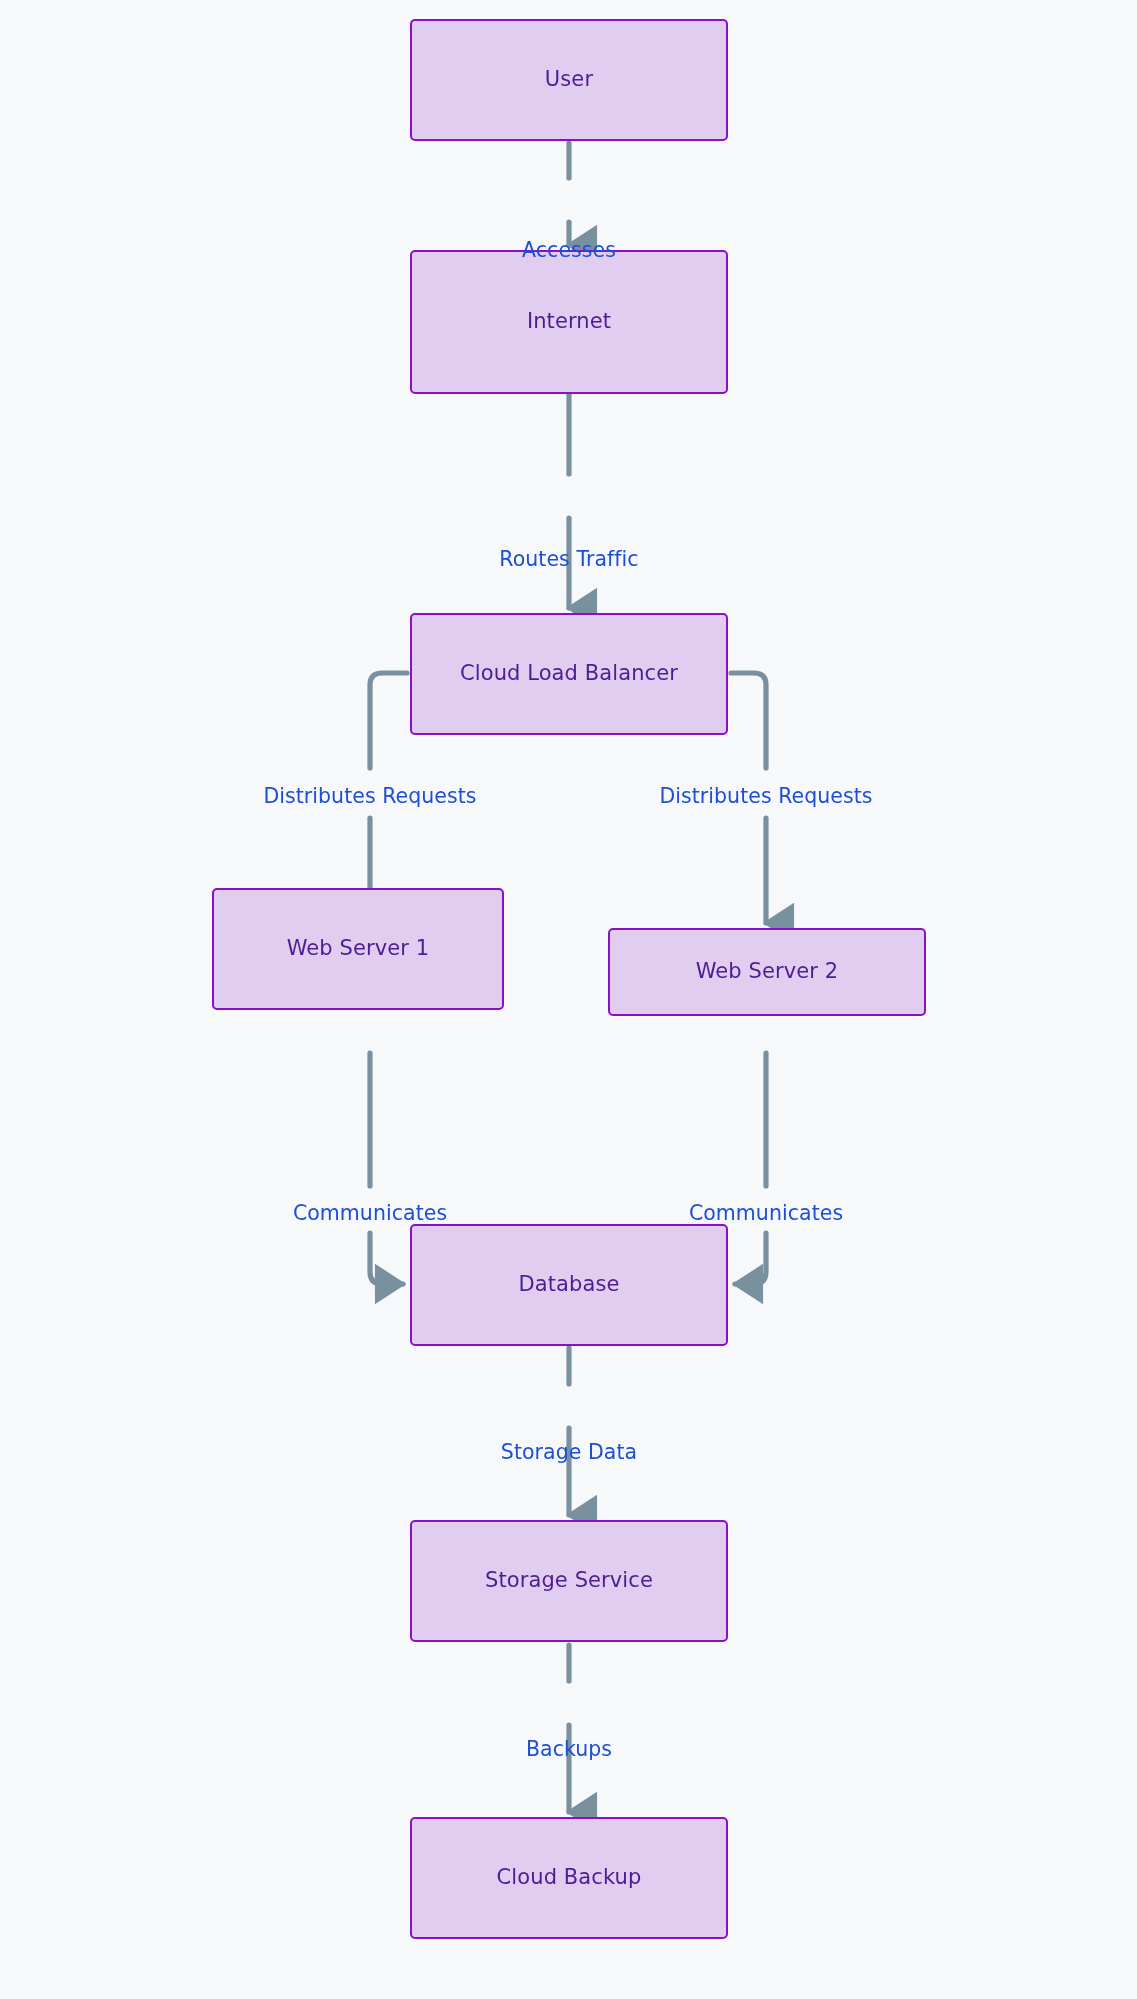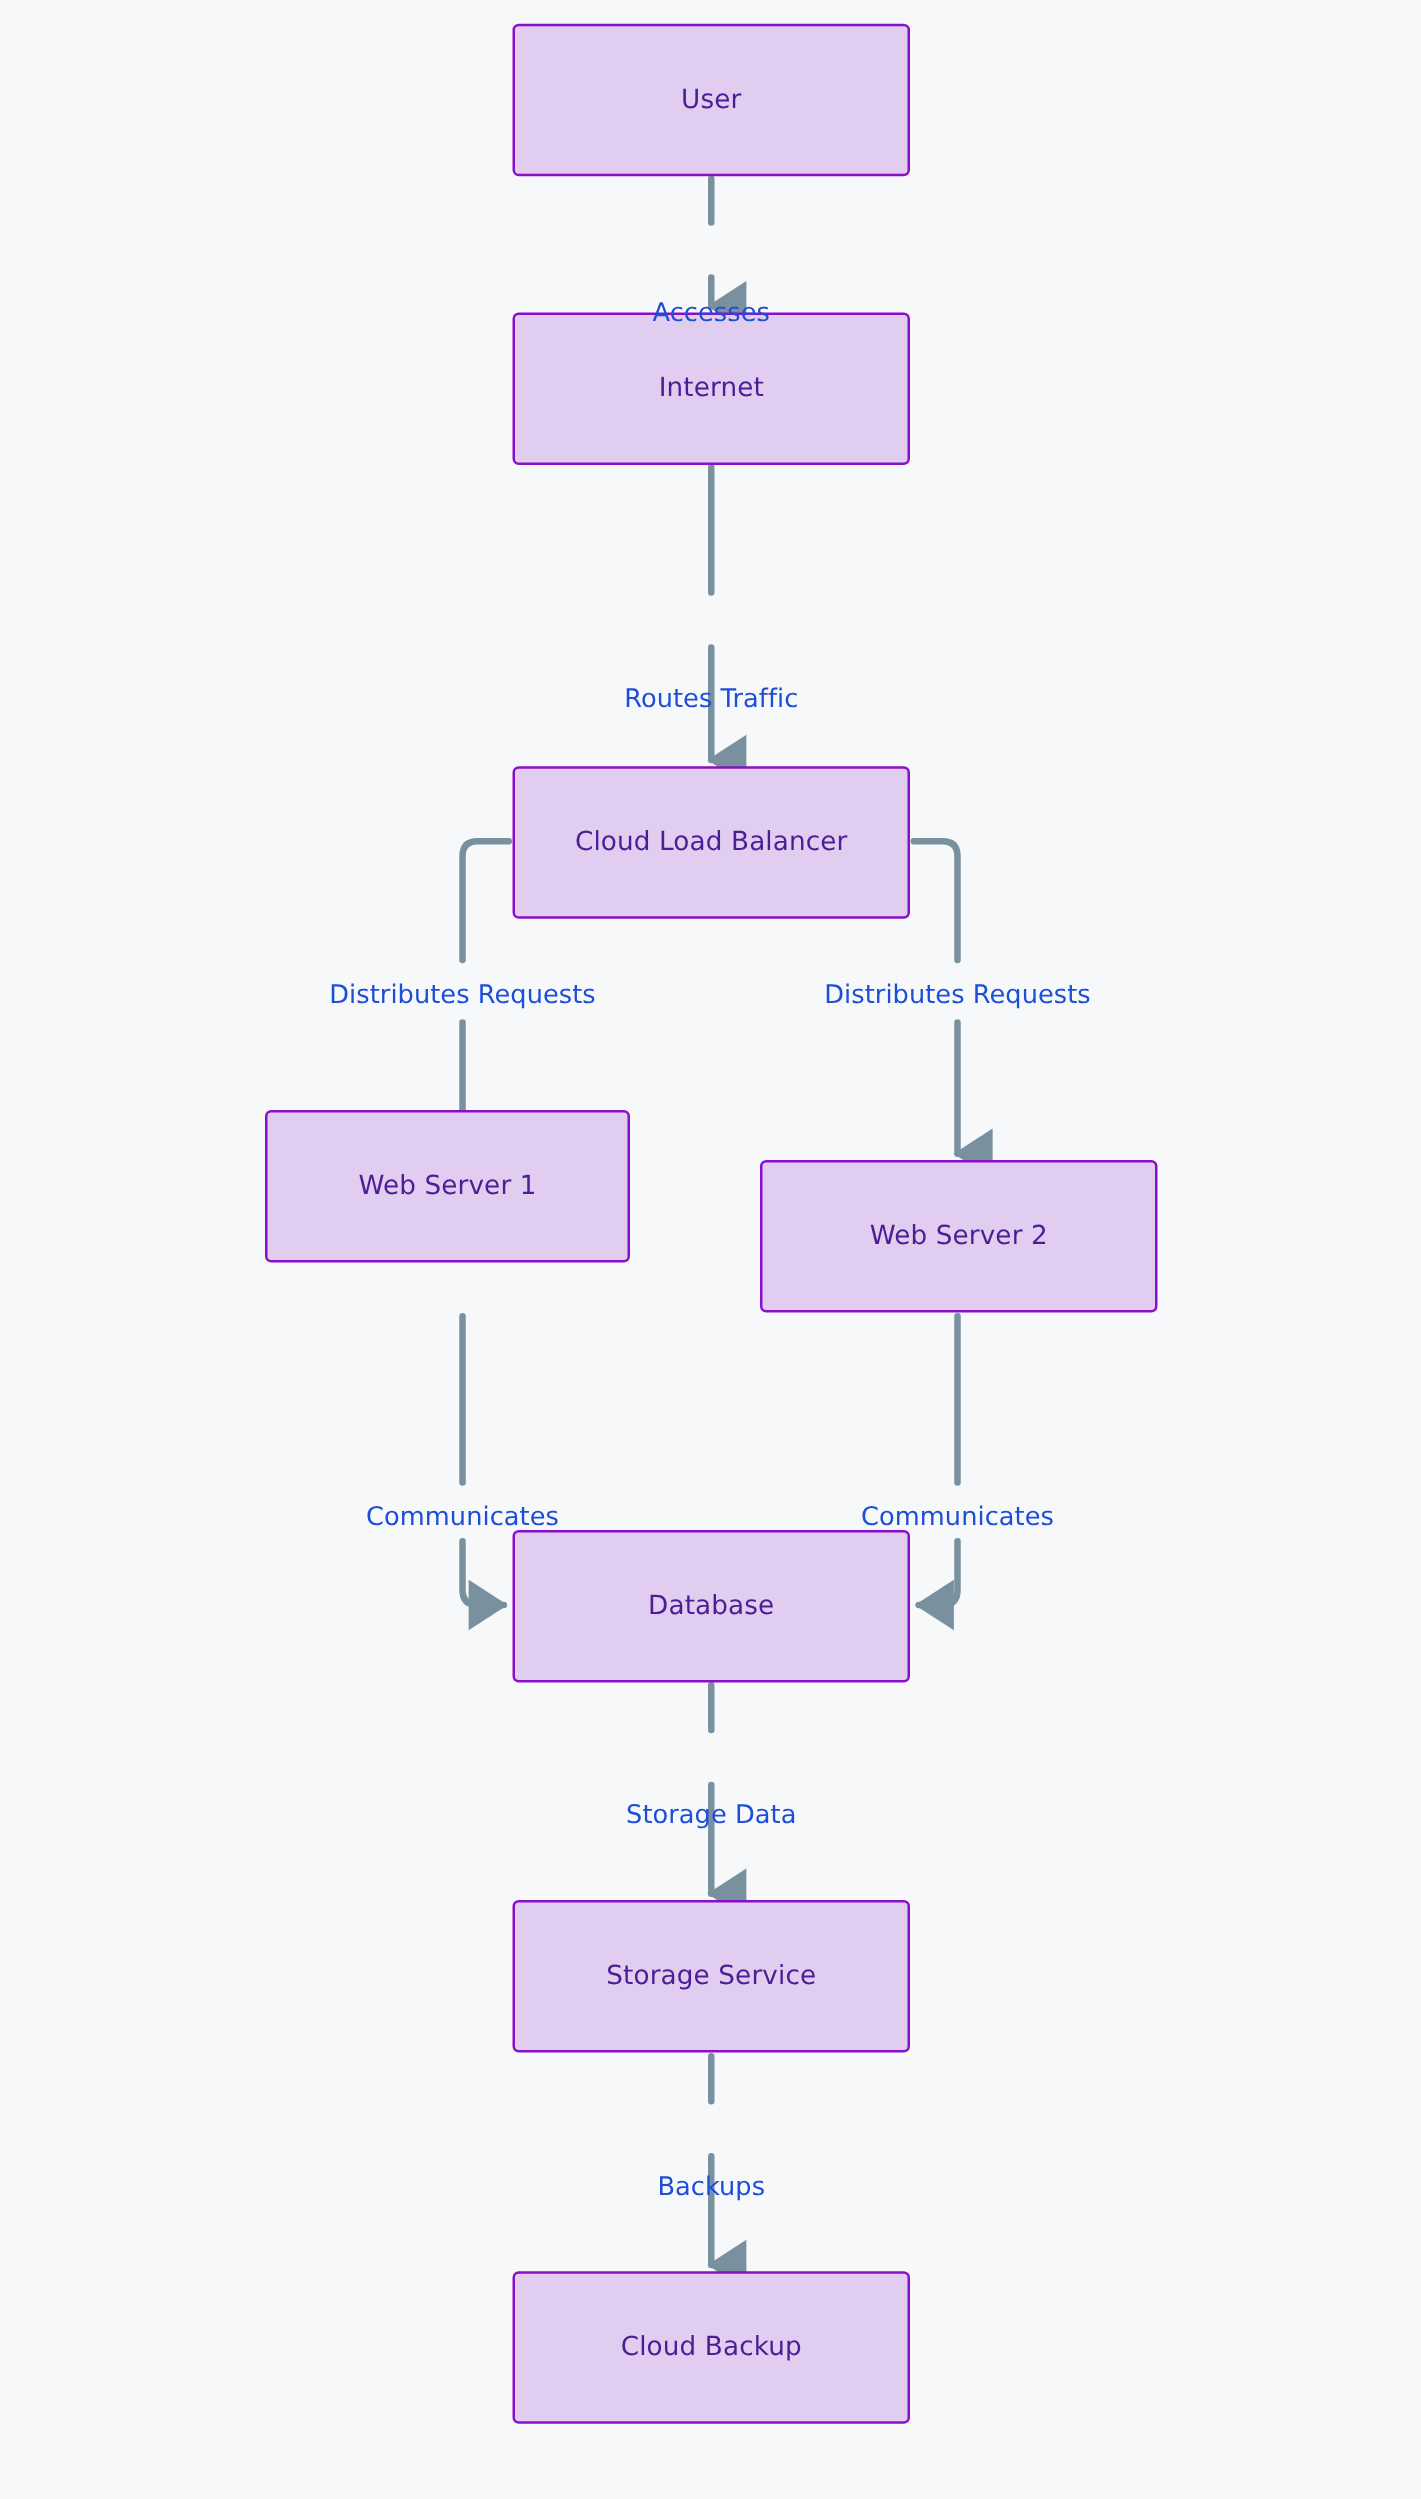--- a/index.html
+++ b/index.html
@@ -96,33 +96,33 @@
 
       <path d="M 569 1645 L 569 1681"></path>
       <path d="M 569 1725 L 569 1812" marker-end="url(#arrowdown)"></path>
     </g>
   </svg>
 
   <div class="node" style="left:410px; top:19px; width:318px; height:122px;">
     <span class="node-label">User</span>
   </div>
 
-  <div class="node" style="left:410px; top:250px; width:318px; height:122px;">
+  <div class="node" style="left:410px; top:250px; width:318px; height:144px;">
     <span class="node-label">Internet</span>
   </div>
 
   <div class="node" style="left:410px; top:613px; width:318px; height:122px;align-items:center;">
     <span class="node-label">Cloud Load Balancer</span>
   </div>
 
   <div class="node" style="left:212px; top:888px; width:292px; height:122px;">
     <span class="node-label">Web Server 1</span>
   </div>
 
-  <div class="node" style="left:608px; top:928px; width:318px; height:122px;">
+  <div class="node" style="left:608px; top:928px; width:318px; height:88px;">
     <span class="node-label">Web Server 2</span>
   </div>
 
   <div class="node" style="left:410px; top:1224px; width:318px; height:122px;">
     <span class="node-label">Database</span>
   </div>
 
   <div class="node" style="left:410px; top:1817px; width:318px; height:122px;">
     <span class="node-label">Cloud Backup</span>
   </div>

